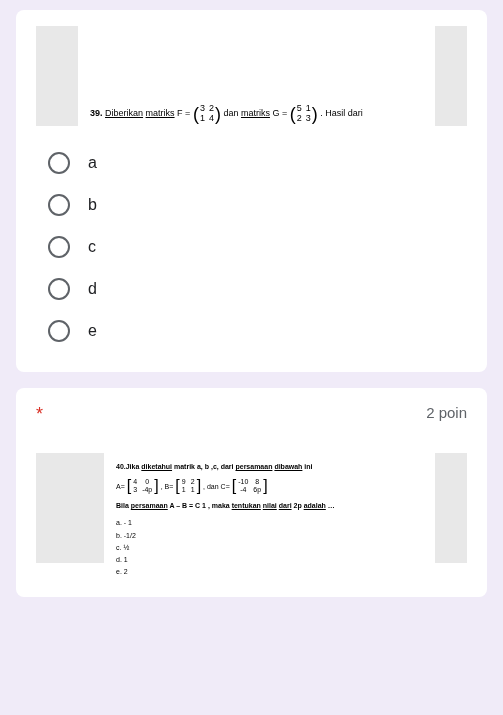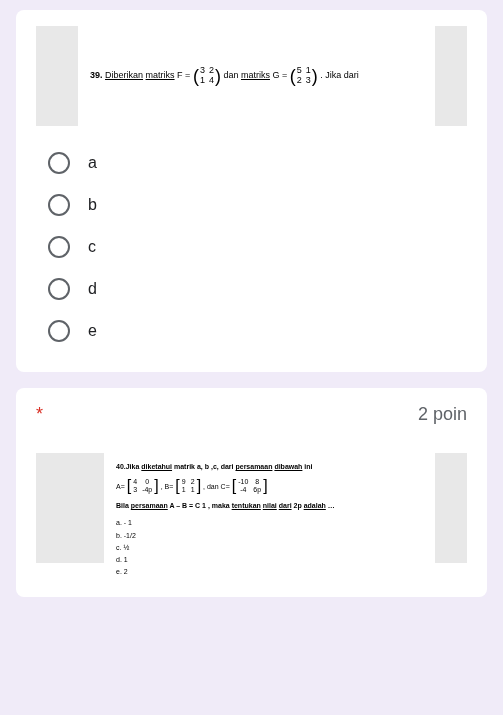--- a/index.html
+++ b/index.html
@@ -10,21 +10,21 @@
     width: 503px;
   }
   .card {
     background: #fff;
     border-radius: 8px;
     padding: 16px 20px 20px 20px;
     margin-bottom: 16px;
   }
   .problem-block {
     display: flex;
-    align-items: center;
+    align-items: flex-end;
     gap: 12px;
     margin-bottom: 16px;
   }
   .placeholder {
     background: #e8e8e8;
     flex-shrink: 0;
   }
   .placeholder.left { width: 42px; height: 100px; }
   .placeholder.right { width: 32px; height: 100px; }
   .problem-text {
@@ -88,21 +88,21 @@
     justify-content: space-between;
     align-items: flex-start;
     margin-bottom: 28px;
   }
   .required {
     color: #d93025;
     font-size: 18px;
   }
   .points {
     color: #5f6368;
-    font-size: 18px;
+    font-size: 15px;
   }
   .problem2-block {
     display: flex;
     align-items: flex-start;
     gap: 12px;
   }
   .problem2-block .placeholder.left2 { width: 68px; height: 110px; }
   .problem2-block .placeholder.right2 { width: 32px; height: 110px; }
   .problem2-text {
     flex: 1;
@@ -173,21 +173,21 @@
                 <span>5</span>
                 <span>2</span>
               </span>
             <span class="col">
                 <span>1</span>
                 <span>3</span>
               </span>
           </span>
           <span class="paren">)</span>
         </span>
-        <span>. Jika dari</span>
+        <span>. Hasil dari</span>
       </div>
     </div>
     <div class="placeholder right"></div>
   </div>
 
   <div class="options-list">
     <div class="option-row">
       <div class="radio"></div>
       <div class="option-label">a</div>
     </div>

